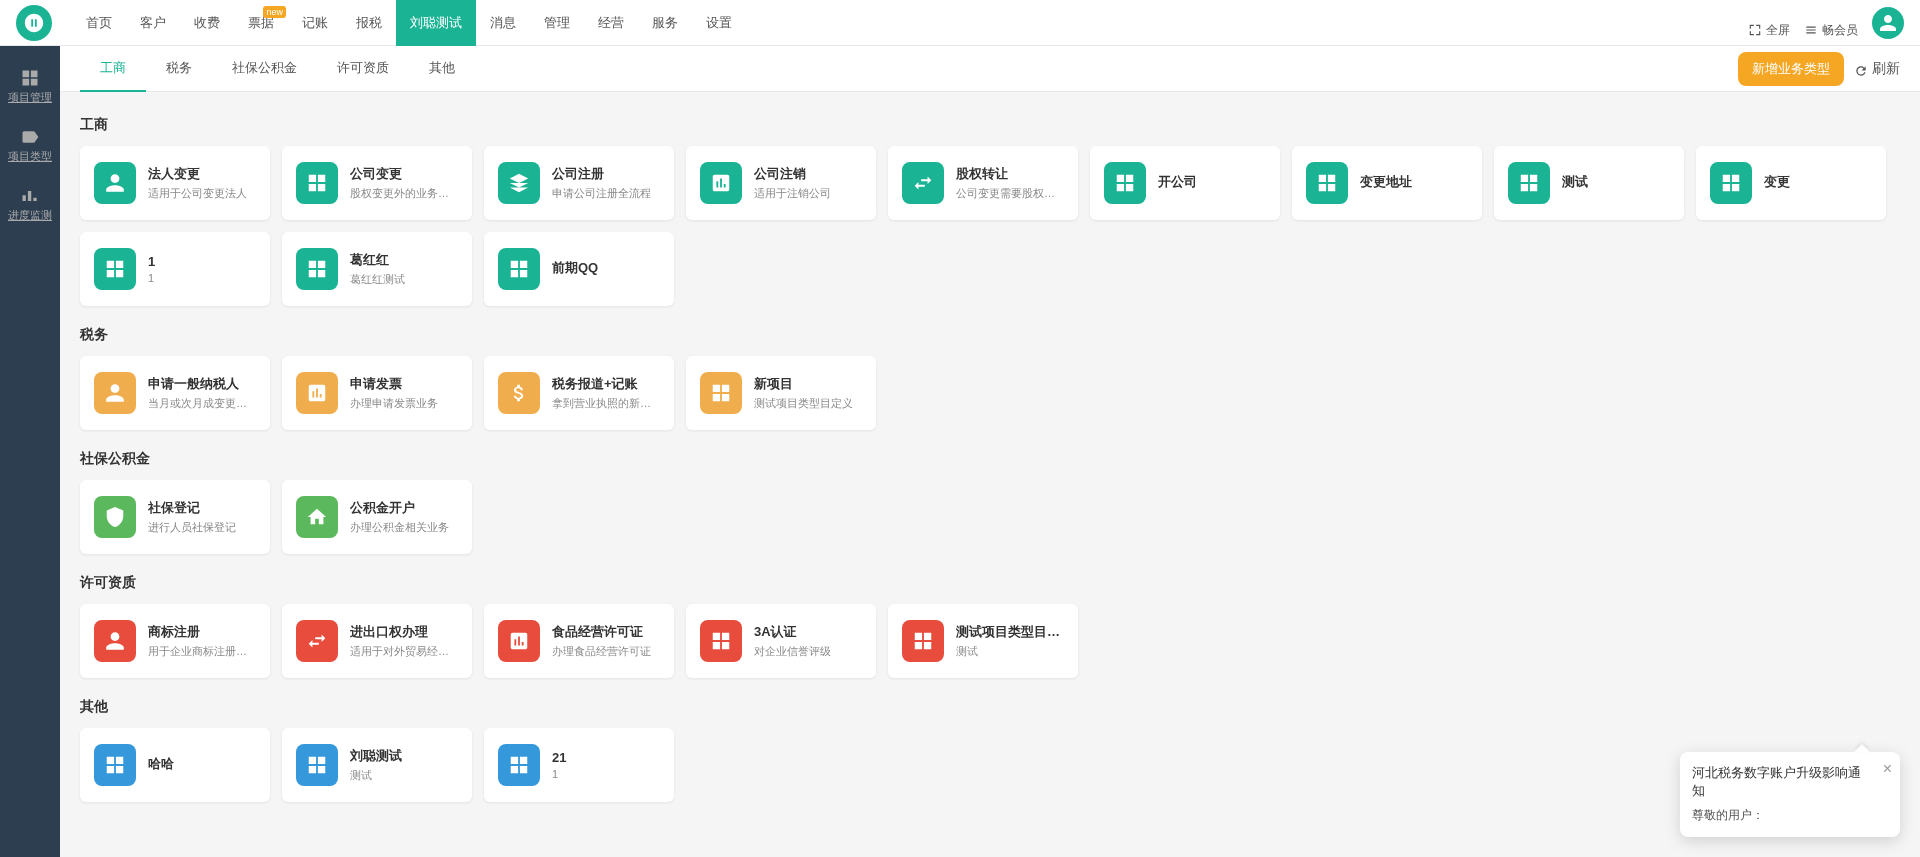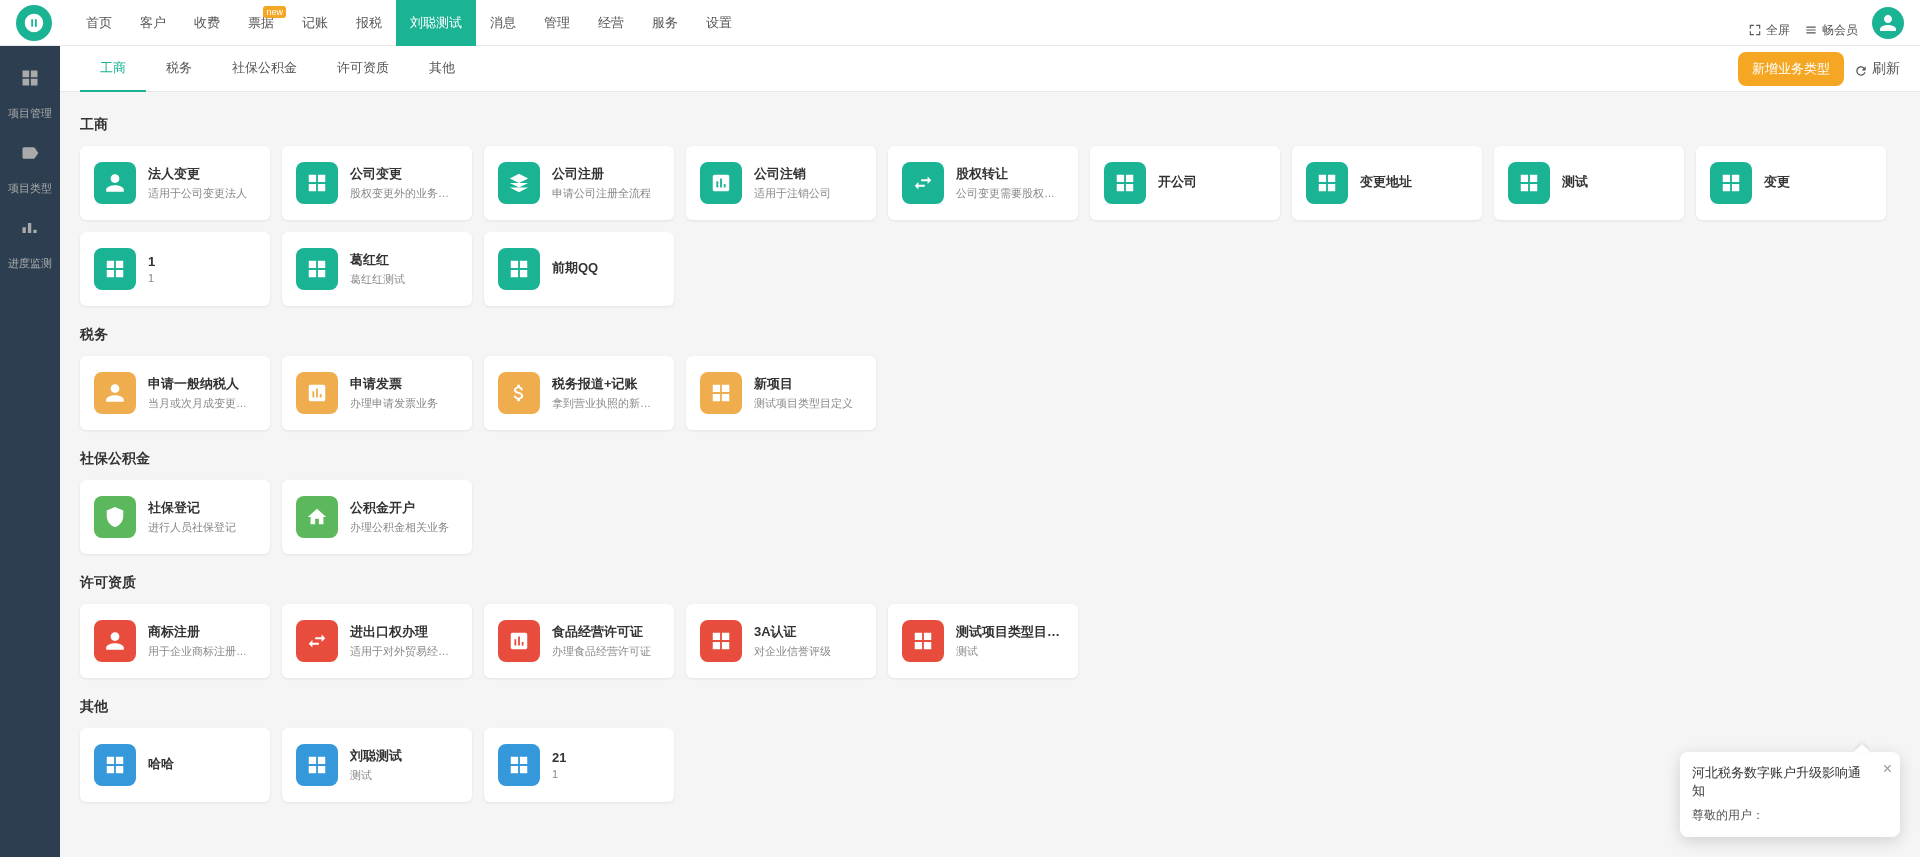--- a/index.html
+++ b/index.html
@@ -79,21 +79,22 @@
     }
     .sidebar-item {
       width: 100%;
       display: flex;
       flex-direction: column;
       align-items: center;
       padding: 10px 0;
       cursor: pointer;
       color: #aaa;
       font-size: 11px;
-      gap: 16px;
+      gap: 0;
+      text-decoration: underline;
     }
     .sidebar-item .si-icon {
       width: 24px; height: 24px;
       display: flex; align-items: center; justify-content: center;
     }
 
     
     .main-content {
       margin-top: 46px;
       margin-left: 60px;

